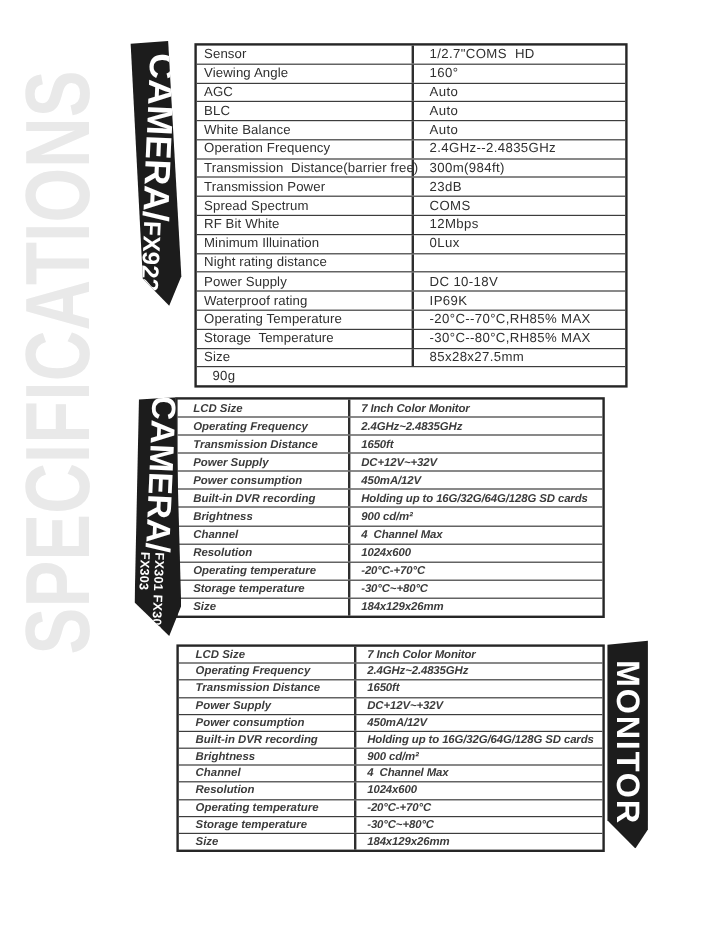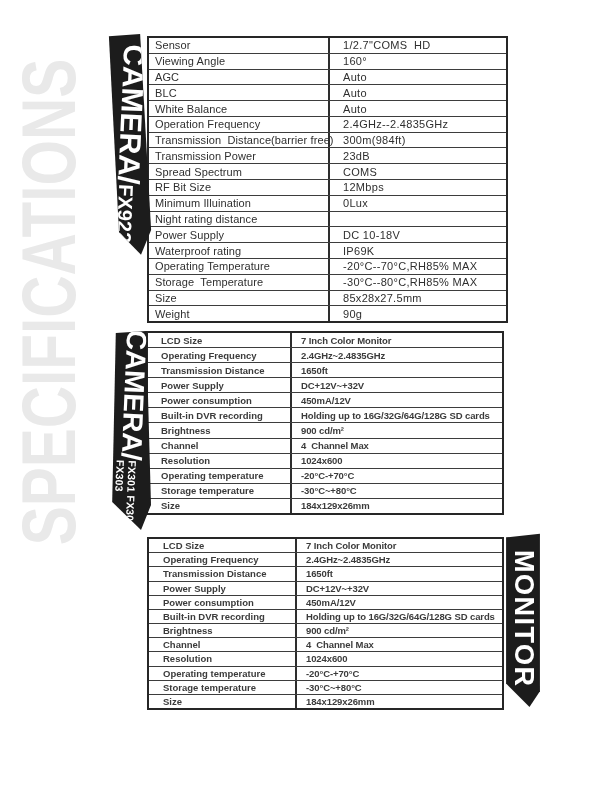--- a/index.html
+++ b/index.html
@@ -55,26 +55,26 @@
   }
   .spec-row{flex:1;display:flex;align-items:center;box-sizing:border-box;}
   .spec-row + .spec-row{border-top:1px solid #3d3d3d;text-align:right;}
   .cell-label,.cell-value{
     white-space:pre;overflow:visible;box-sizing:border-box;
     display:flex;align-items:center;height:100%;
   }
   .cell-label{border-right:2px solid #2e2e2e;flex:none;}
   .cell-value{flex:1;}
 
-  .table-1{left:147px;top:36px;width:361px;height:287px;
+  .table-1{left:162px;top:36px;width:361px;height:287px;
     font-size:11px;color:#2f2f2f;font-weight:normal;}
   .table-1 .cell-label{width:181px;padding-left:6px;letter-spacing:0.1px;}
   .table-1 .cell-value{padding-left:13px;letter-spacing:0.3px;}
 
-  .table-2,.table-3{font-size:9.5px;color:#3b3b3b;font-weight:bold;}
+  .table-2,.table-3{font-size:9.5px;color:#3b3b3b;font-weight:bold;font-style:italic;}
   .table-2{left:146px;top:331px;width:358px;height:184px;}
   .table-2 .cell-label{width:144px;padding-left:13px;}
   .table-2 .cell-value{padding-left:9px;letter-spacing:-0.1px;}
 
   .table-3{left:147px;top:537px;width:357px;height:173px;}
   .table-3 .cell-label{width:148px;padding-left:14px;}
   .table-3 .cell-value{padding-left:9px;letter-spacing:-0.1px;}
 </style>
 </head>
 <body>
@@ -131,21 +131,21 @@
   </div>
     <div class="spec-row">
     <span class="cell-label">Transmission Power</span>
     <span class="cell-value">23dB</span>
   </div>
     <div class="spec-row">
     <span class="cell-label">Spread Spectrum</span>
     <span class="cell-value">COMS</span>
   </div>
     <div class="spec-row">
-    <span class="cell-label">RF Bit Size</span>
+    <span class="cell-label">RF Bit White</span>
     <span class="cell-value">12Mbps</span>
   </div>
     <div class="spec-row">
     <span class="cell-label">Minimum Illuination</span>
     <span class="cell-value">0Lux</span>
   </div>
     <div class="spec-row">
     <span class="cell-label">Night rating distance</span>
   </div>
     <div class="spec-row">
@@ -162,21 +162,20 @@
   </div>
     <div class="spec-row">
     <span class="cell-label">Storage  Temperature</span>
     <span class="cell-value">-30°C--80°C,RH85% MAX</span>
   </div>
     <div class="spec-row">
     <span class="cell-label">Size</span>
     <span class="cell-value">85x28x27.5mm</span>
   </div>
     <div class="spec-row">
-    <span class="cell-label">Weight</span>
     <span class="cell-value">90g</span>
   </div>
   </div>
 <div class="spec-table table-2">
     <div class="spec-row">
     <span class="cell-label">LCD Size</span>
     <span class="cell-value">7 Inch Color Monitor</span>
   </div>
     <div class="spec-row">
     <span class="cell-label">Operating Frequency</span>

